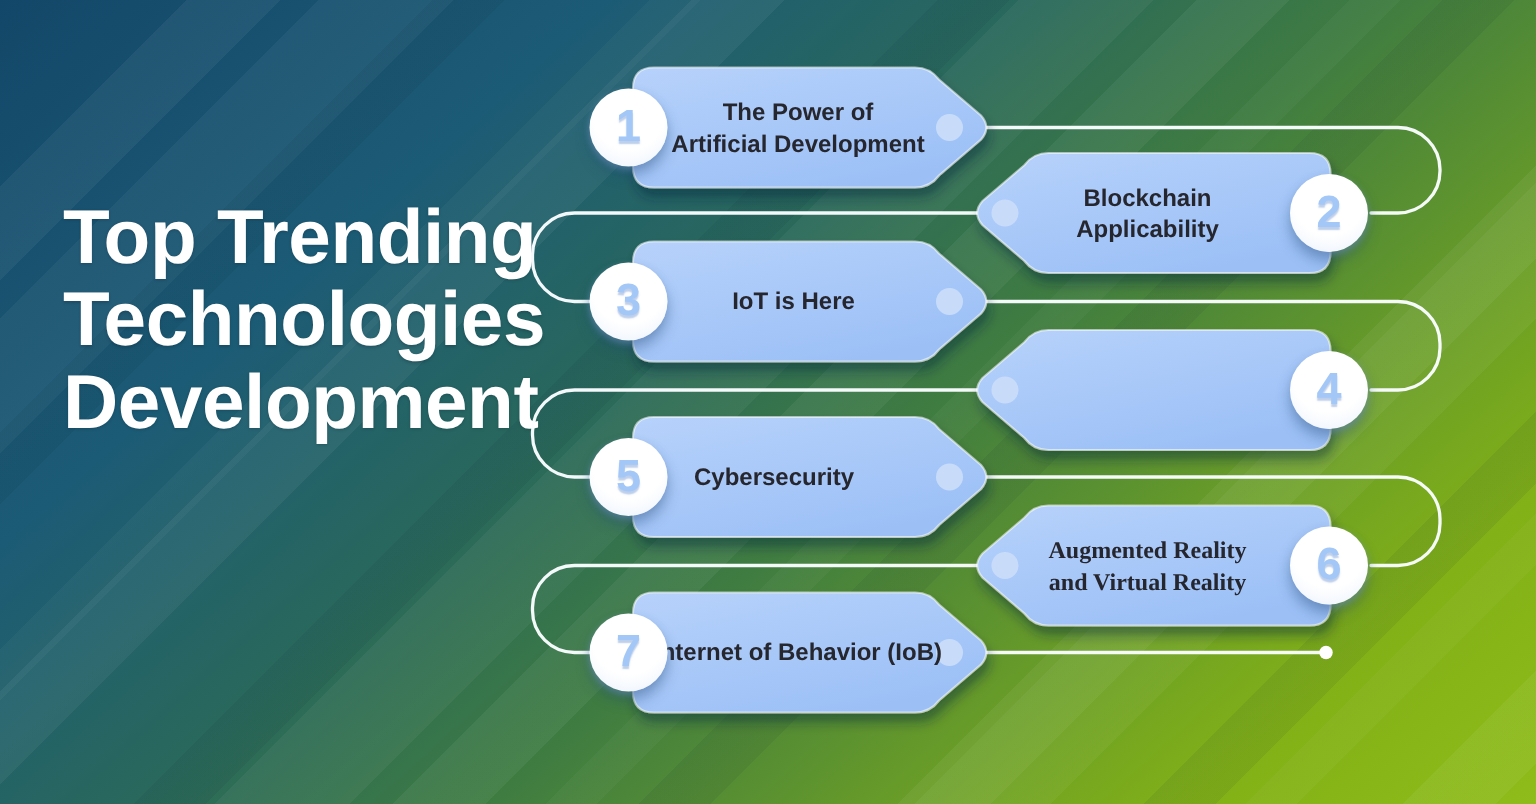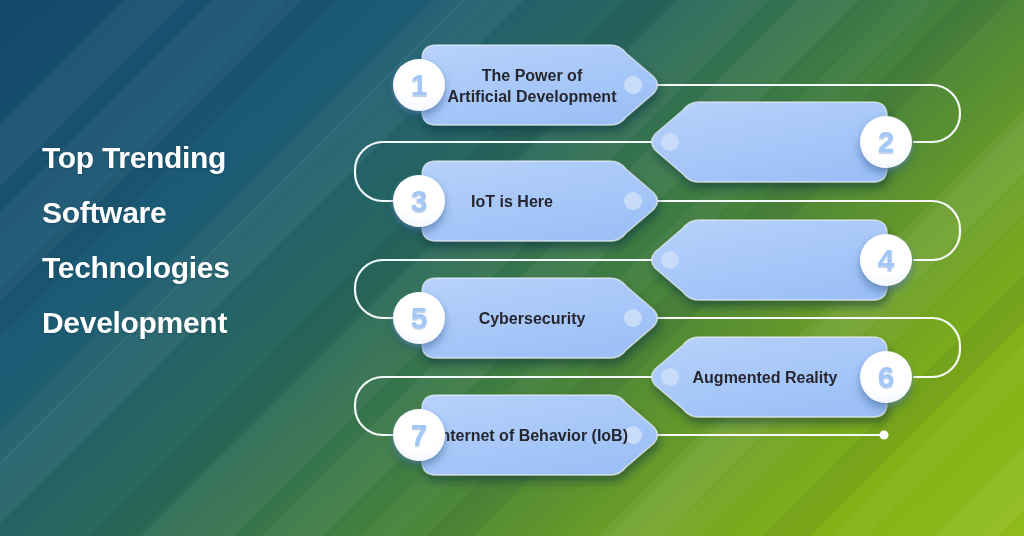--- a/index.html
+++ b/index.html
@@ -13,21 +13,21 @@
       repeating-linear-gradient(135deg,
         rgba(255,255,255,0) 0 150px, rgba(255,255,255,0.045) 150px 214px,
         rgba(255,255,255,0) 214px 306px, rgba(255,255,255,0.03) 306px 330px),
       linear-gradient(138deg,
         var(--bg-top-left,#134769) 0%, #1c5b75 25%, #29685c 42%,
         #3f7c41 57%, #65992a 72%, #82b117 86%, var(--bg-bottom-right,#8fbc1a) 100%);
   }
   .title{
     position:absolute;left:42px;top:130px;width:330px;
     color:var(--title-white,#ffffff);
-    font-size:30px;line-height:55px;font-weight:bold;letter-spacing:-0.3px;
+    font-size:51px;line-height:55px;font-weight:bold;letter-spacing:-0.3px;
     text-shadow:0 1px 2px rgba(10,30,50,0.25);
   }
   svg.diagram{position:absolute;left:0;top:0;}
   .connector{fill:none;stroke:var(--connector-white,#fafdff);stroke-width:2.2;stroke-linecap:round;opacity:0.97;}
   .banner{stroke:rgba(255,255,255,0.55);stroke-width:1.4;filter:url(#bshadow);}
   .tipdot{fill:var(--dot-blue,#c8dcfa);}
   .enddot{fill:#ffffff;}
   .label{
     position:absolute;height:81px;display:flex;flex-direction:column;
     justify-content:center;align-items:center;text-align:center;
@@ -44,21 +44,20 @@
     text-shadow:0 2px 1px rgba(125,160,215,0.5);
   }
 </style>
 </head>
 <body>
 
 <div class="stage">
 
   <div class="title">
     <div>Top Trending</div>
-    <div>Software</div>
     <div>Technologies</div>
     <div>Development</div>
   </div>
 
   <svg class="diagram" width="1024" height="536" viewBox="0 0 1024 536">
     <defs>
       <linearGradient id="bgrad" x1="0" y1="0" x2="0.6" y2="1">
         <stop offset="0" style="stop-color:var(--banner-fill-top,#b7d2fb)"></stop>
         <stop offset="1" style="stop-color:var(--banner-fill-bottom,#9cc0f6)"></stop>
       </linearGradient>
@@ -93,38 +92,43 @@
     <circle class="tipdot" cx="633" cy="435" r="9"></circle>
     <circle class="enddot" cx="884" cy="435" r="4.5"></circle>
   </svg>
 
   <div class="label" style="left:424px;top:45px;width:216px;">
     <span>The Power of</span>
     <span>Artificial Development</span>
   </div>
   <div class="num" style="left:393px;top:59px;">1</div>
 
+  <div class="label" style="left:652px;top:102px;width:226px;">
+    <span>Blockchain</span>
+    <span>Applicability</span>
+  </div>
   <div class="num" style="left:860px;top:116px;">2</div>
 
-  <div class="label" style="left:404px;top:161px;width:216px;">
+  <div class="label" style="left:421px;top:161px;width:216px;">
     <span>IoT is Here</span>
 
   </div>
   <div class="num" style="left:393px;top:175px;">3</div>
 
   <div class="num" style="left:860px;top:234px;">4</div>
 
-  <div class="label" style="left:424px;top:278px;width:216px;">
+  <div class="label" style="left:408px;top:278px;width:216px;">
     <span>Cybersecurity</span>
 
   </div>
   <div class="num" style="left:393px;top:292px;">5</div>
 
-  <div class="label" style="left:652px;top:337px;width:226px;">
+  <div class="label" style="left:652px;top:337px;width:226px;font-family:Liberation Serif, serif;">
     <span>Augmented Reality</span>
+    <span>and Virtual Reality</span>
   </div>
   <div class="num" style="left:860px;top:351px;">6</div>
 
   <div class="label" style="left:424px;top:395px;width:216px;">
     <span>Internet of Behavior (IoB)</span>
   </div>
   <div class="num" style="left:393px;top:409px;">7</div>
 
 </div>
 

